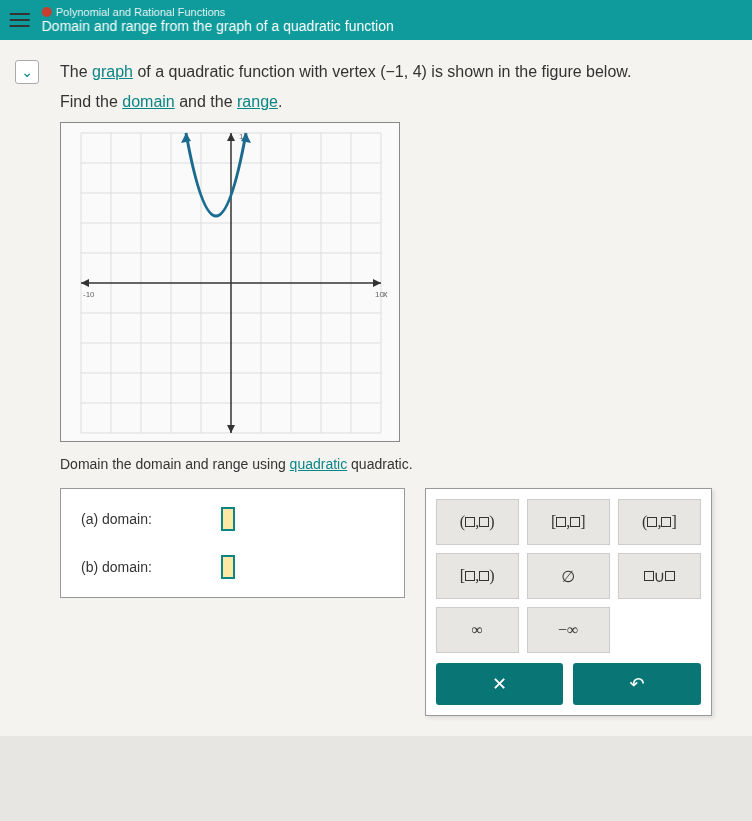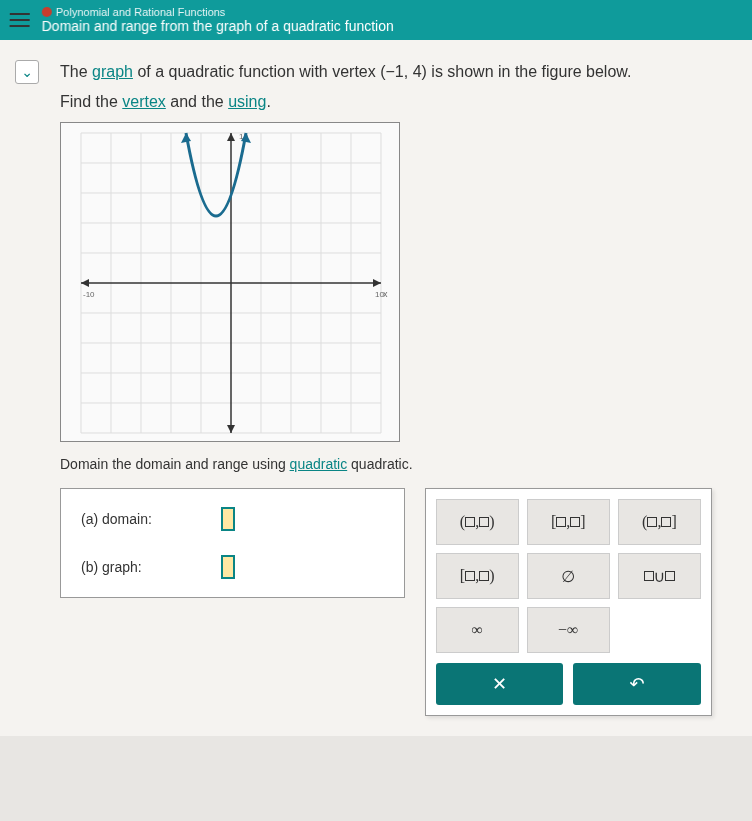--- a/index.html
+++ b/index.html
@@ -157,21 +157,21 @@
   </div>
 </div>
 
 <div class="content">
   <div class="collapse-btn">⌄</div>
 
   <p class="problem-text">
     <span>The </span><span class="underline">graph</span><span> of a quadratic function with vertex </span><span>(−1, 4)</span><span> is shown in the figure below.</span>
   </p>
   <p class="problem-text">
-    <span>Find the </span><span class="underline">vertex</span><span> and the </span><span class="underline">using</span><span>.</span>
+    <span>Find the </span><span class="underline">domain</span><span> and the </span><span class="underline">range</span><span>.</span>
   </p>
 
   <div class="graph-box">
     <svg width="340" height="320" viewBox="0 0 340 320">
       <g stroke="#ddd" stroke-width="1">
         <line x1="20" y1="10" x2="20" y2="310"></line>
           <line x1="50" y1="10" x2="50" y2="310"></line>
           <line x1="80" y1="10" x2="80" y2="310"></line>
           <line x1="110" y1="10" x2="110" y2="310"></line>
           <line x1="140" y1="10" x2="140" y2="310"></line>
@@ -211,21 +211,21 @@
     <span>Domain the domain and range using </span><span class="underline">quadratic</span><span> quadratic.</span>
   </p>
 
   <div class="answer-row">
     <div class="answer-box">
       <div class="answer-item">
         <span class="answer-label">(a)  domain:</span>
         <span class="input-slot"></span>
       </div>
       <div class="answer-item">
-        <span class="answer-label">(b)  graph:</span>
+        <span class="answer-label">(b)  domain:</span>
         <span class="input-slot"></span>
       </div>
     </div>
 
     <div class="palette">
       <div class="palette-grid">
         <div class="pbtn">(<span class="sq"></span>,<span class="sq"></span>)</div>
         <div class="pbtn">[<span class="sq"></span>,<span class="sq"></span>]</div>
         <div class="pbtn">(<span class="sq"></span>,<span class="sq"></span>]</div>
         <div class="pbtn">[<span class="sq"></span>,<span class="sq"></span>)</div>

